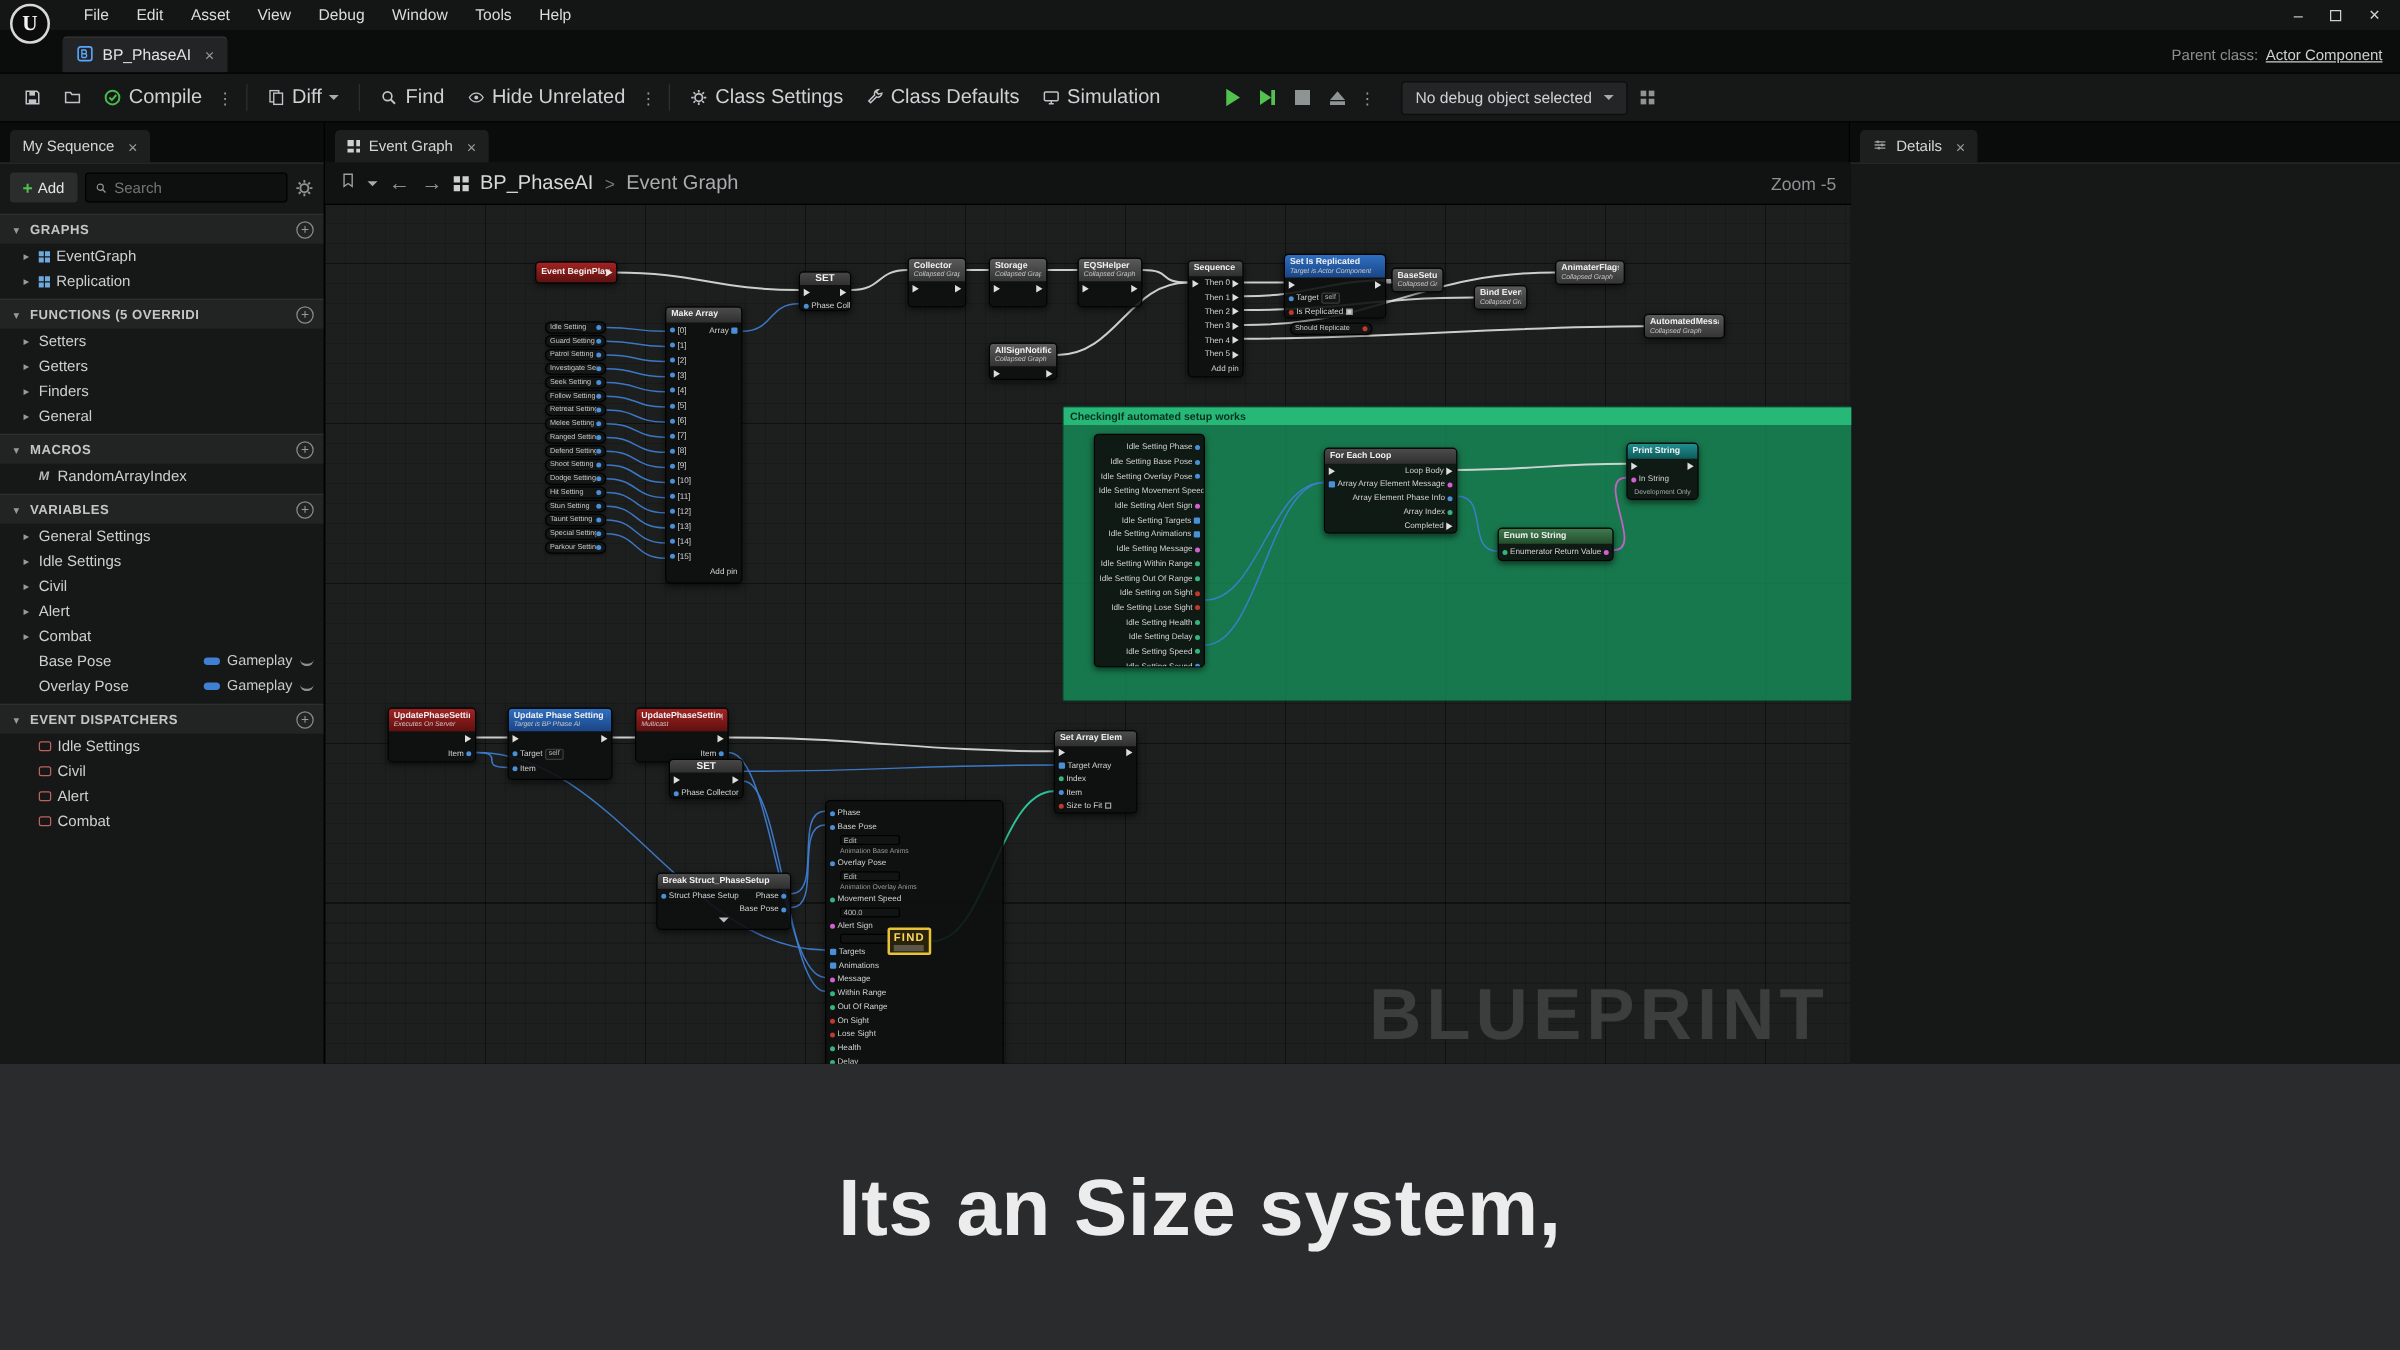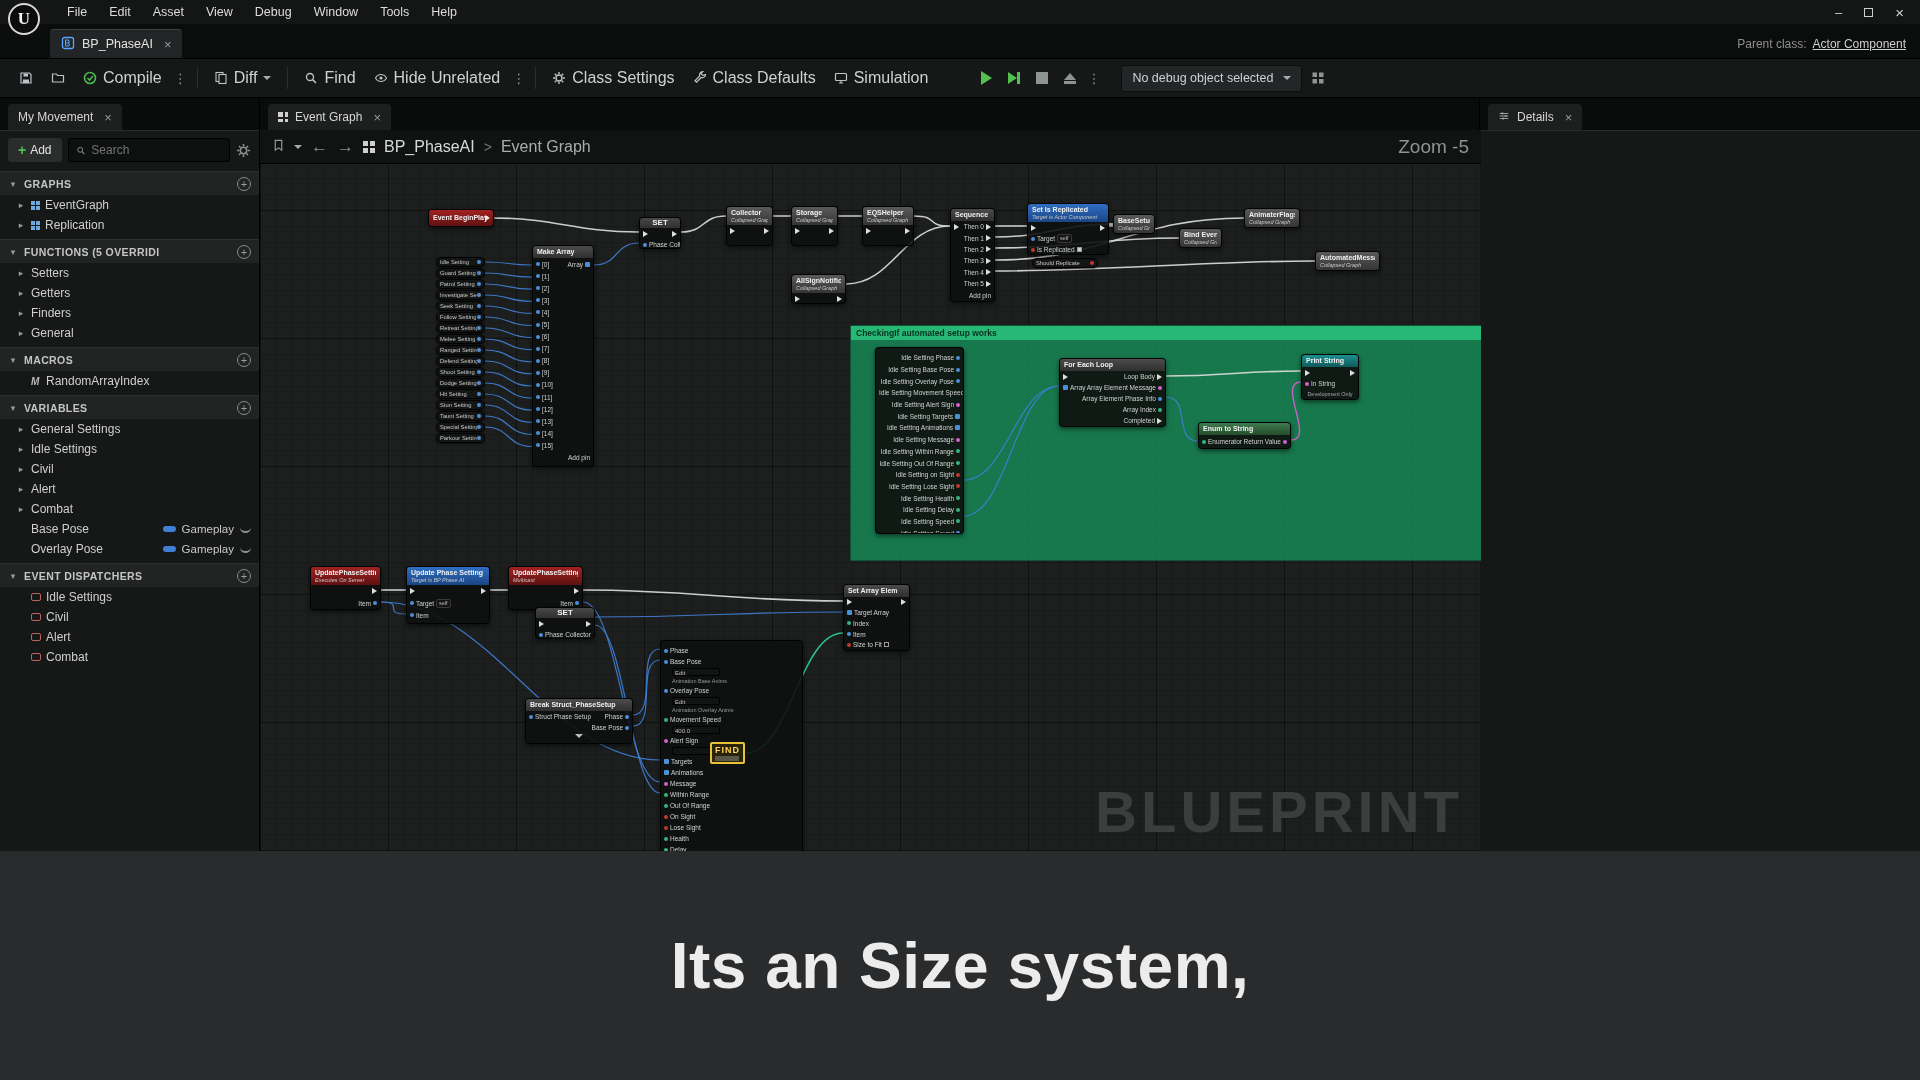--- a/index.html
+++ b/index.html
@@ -88,21 +88,21 @@
   .breadcrumb{position:absolute;left:0;top:0;right:0;height:34px;background:rgba(17,19,19,.97);border-bottom:1px solid #000;display:flex;align-items:center;gap:9px;padding:0 12px;z-index:6}
   .bc-arrow{color:#8a8f8f;font-size:17px}
   .bc-grid{width:12px;height:12px;background:
     linear-gradient(#cfcfcf,#cfcfcf) 0 0/5px 5px no-repeat,
     linear-gradient(#cfcfcf,#cfcfcf) 7px 0/5px 5px no-repeat,
     linear-gradient(#cfcfcf,#cfcfcf) 0 7px/5px 5px no-repeat,
     linear-gradient(#cfcfcf,#cfcfcf) 7px 7px/5px 5px no-repeat}
   .bc-root{font-size:16px;color:#d8dada}
   .bc-sep{font-size:14px;color:#777}
   .bc-cur{font-size:16px;color:#a9adad}
-  .zoom-label{margin-left:auto;font-size:19px;color:#8d9292}
+  .zoom-label{margin-left:auto;font-size:14px;color:#8d9292}
   .watermark{position:absolute;right:18px;bottom:6px;font-size:58px;font-weight:bold;letter-spacing:4px;color:#3c3e3e;z-index:1;user-select:none}
   .wires{position:absolute;left:0;top:0;z-index:2;pointer-events:none}
 
   
   .gcomment{position:absolute;z-index:1;background:rgba(23,146,91,.78);border:1px solid rgba(8,70,42,.7);border-radius:2px}
   .gchdr{height:14px;background:#27b877;color:#07311f;font-size:8.5px;font-weight:bold;line-height:14px;padding:0 5px;white-space:nowrap;overflow:hidden}
 
   
   .gnode{position:absolute;z-index:3;background:rgba(14,15,15,.9);border:1px solid rgba(0,0,0,.85);border-radius:4px;box-shadow:0 2px 5px rgba(0,0,0,.55);color:#cfcfcf;overflow:hidden}
   .nhdr{padding:1px 4px;display:flex;flex-direction:column;justify-content:center;line-height:1.1;position:relative}
@@ -273,21 +273,21 @@
           <rect x="8" y="8" width="4.5" height="4.5" fill="#8f9494"></rect>
         </svg>
       </span>
   </div>
 
   <div class="workspace">
 
     <div class="left-panel">
       <div class="panel-tabstrip">
         <div class="ptab">
-          <span>My Movement</span>
+          <span>My Sequence</span>
           <span class="tab-x">×</span>
         </div>
       </div>
       <div class="left-body">
         <div class="addrow">
           <span class="add-btn">
               <span class="add-plus">+</span>
               <span>Add</span>
             </span>
           <span class="searchbox">

